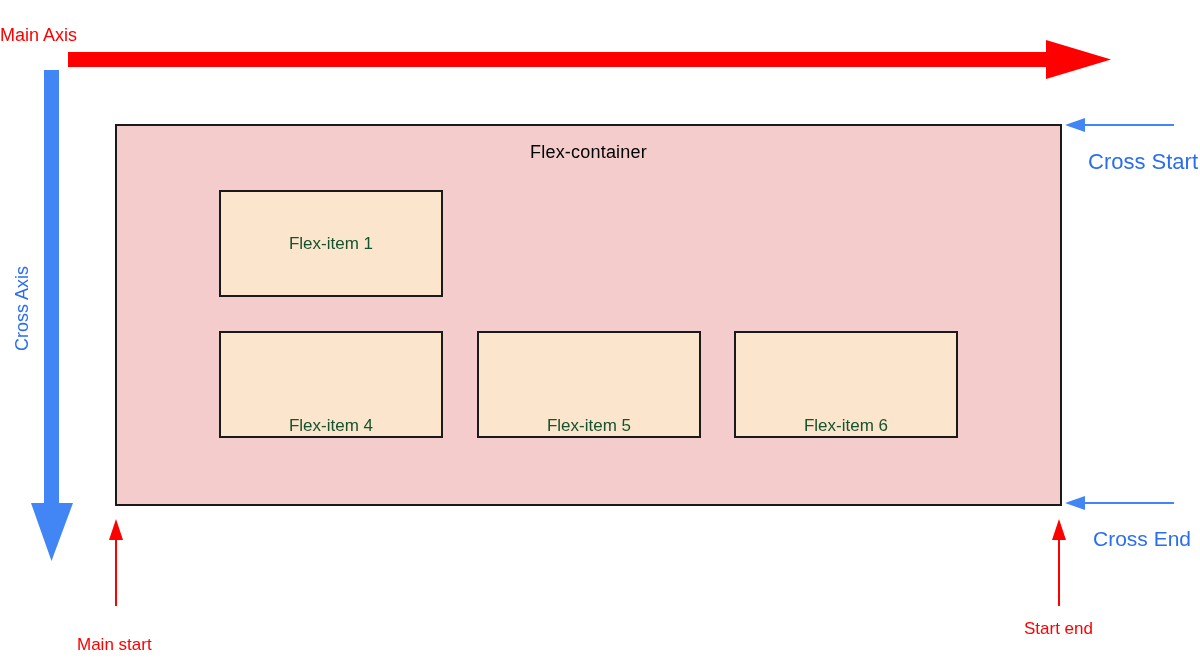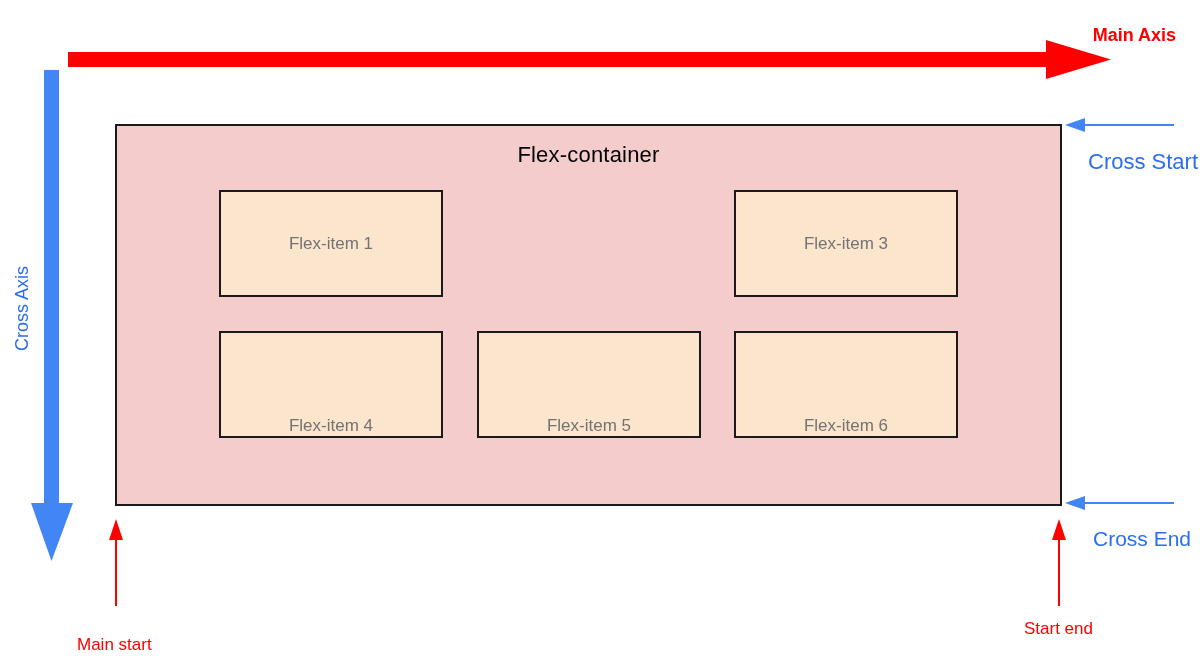--- a/index.html
+++ b/index.html
@@ -36,21 +36,21 @@
     background: #f4cccc;
     border: 2px solid #1a1a1a;
     box-sizing: border-box;
   }
   .container-title {
     position: absolute;
     left: 0;
     top: 16px;
     width: 100%;
     text-align: center;
-    font-size: 22px;
+    font-size: 18px;
     color: #000000;
     letter-spacing: 0.2px;
   }
   .items-area {
     position: absolute;
     left: 0;
     top: 0;
     width: 100%;
     height: 100%;
   }
@@ -58,21 +58,21 @@
     position: absolute;
     width: 224px;
     height: 107px;
     background: #fce5cd;
     border: 2px solid #1a1a1a;
     box-sizing: border-box;
     display: flex;
     align-items: center;
     justify-content: center;
     font-size: 17px;
-    color: #737373;
+    color: #14532d;
   }
   .item-r0 { top: 64px; }
   .item-r1 { top: 205px; align-items: flex-end; }
   .item-c0 { left: 102px; }
   .item-c1 { left: 360px; }
   .item-c2 { left: 617px; }
 
   
   .main-axis-bar {
     position: absolute;
@@ -97,22 +97,21 @@
     white-space: nowrap;
     font-size: 18px;
   }
   .label-red   { color: #ff0000; }
   .label-blue  { color: #2a6ef0; }
 
   .lbl-main-axis {
     left: 0;
     top: 25px;
     width: 1176px;
-    text-align: right;
-    font-weight: bold;
+    text-align: left;
   }
   .lbl-cross-axis {
     left: -40px;
     top: 298px;
     width: 124px;
     text-align: center;
     transform: rotate(-90deg);
     transform-origin: center center;
   }
   .lbl-cross-start {
@@ -173,23 +172,20 @@
 
   <div class="cross-axis-bar"></div>
 
   <div class="flex-container">
     <div class="container-title">Flex-container</div>
 
     <div class="items-area">
       <div class="flex-item item-r0 item-c0">
         <span>Flex-item 1</span>
       </div>
-      <div class="flex-item item-r0 item-c2">
-        <span>Flex-item 3</span>
-      </div>
       <div class="flex-item item-r1 item-c0">
         <span>Flex-item 4</span>
       </div>
       <div class="flex-item item-r1 item-c1">
         <span>Flex-item 5</span>
       </div>
       <div class="flex-item item-r1 item-c2">
         <span>Flex-item 6</span>
       </div>
     </div>

